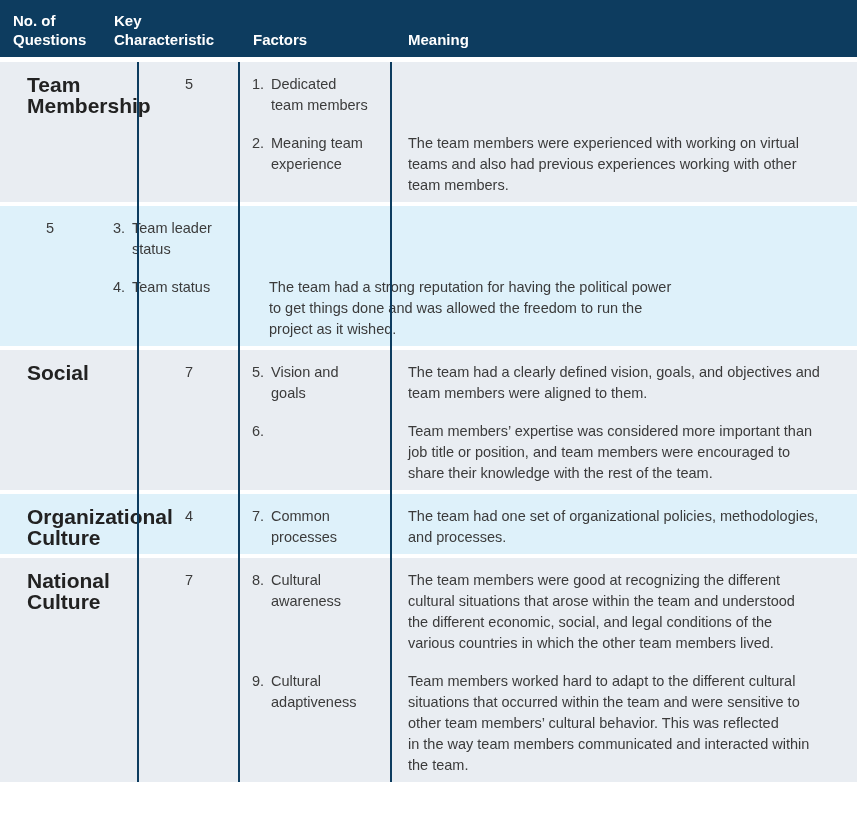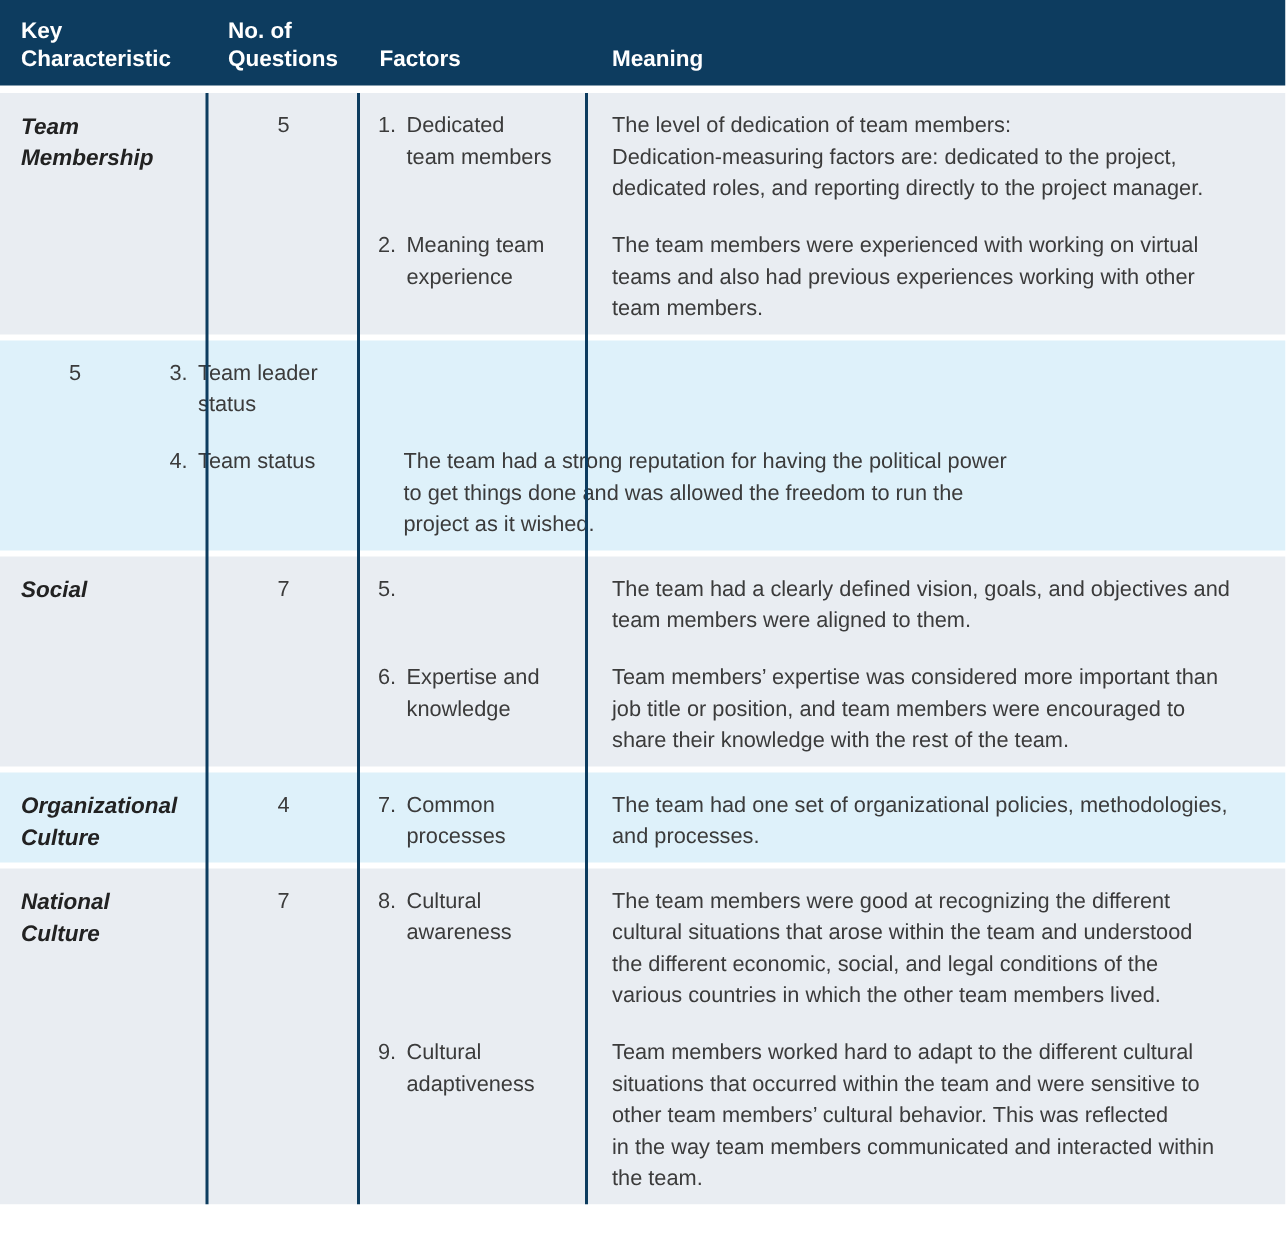--- a/index.html
+++ b/index.html
@@ -61,27 +61,26 @@
     margin-bottom: 4px;
     font-size: 14.5px;
     line-height: 21px;
   }
   .row:last-child { margin-bottom: 0; }
   .row-gray { background: var(--row-gray); }
   .row-blue { background: var(--row-blue); }
 
   .char {
     width: 139px;
-    padding-left: 14px;
+    padding-left: 27px;
     padding-right: 8px;
     font-weight: bold;
-    font-size: 15px;
+    font-size: 21px;
     color: var(--characteristic-text);
     white-space: pre-line;
-    font-style: italic;
   }
   .qnum {
     width: 100px;
     text-align: center;
   }
   .pairs {
     flex: 1;
     display: flex;
     flex-direction: column;
   }
@@ -101,47 +100,44 @@
     padding-right: 10px;
     white-space: pre-line;
   }
 </style>
 </head>
 <body>
 
 <div class="table">
 
   <div class="thead">
+    <div class="th th2">No. of
+Questions</div>
     <div class="th th1">Key
 Characteristic</div>
-    <div class="th th2">No. of
-Questions</div>
     <div class="th th3">Factors</div>
     <div class="th th4">Meaning</div>
   </div>
 
   <div class="tbody">
     <div class="vl vl1"></div>
     <div class="vl vl2"></div>
     <div class="vl vl3"></div>
 
     <div class="row row-gray">
       <div class="char">Team
 Membership</div>
       <div class="qnum">5</div>
       <div class="pairs">
         <div class="pair">
           <div class="factor">
             <span class="fnum">1.</span>
             <span class="ftext">Dedicated
 team members</span>
           </div>
-          <div class="meaning">The level of dedication of team members:
-Dedication-measuring factors are: dedicated to the project,
-dedicated roles, and reporting directly to the project manager.</div>
         </div>
         <div class="pair">
           <div class="factor">
             <span class="fnum">2.</span>
             <span class="ftext">Meaning team
 experience</span>
           </div>
           <div class="meaning">The team members were experienced with working on virtual
 teams and also had previous experiences working with other
 team members.</div>
@@ -171,29 +167,29 @@
       </div>
     </div>
 
     <div class="row row-gray">
       <div class="char">Social</div>
       <div class="qnum">7</div>
       <div class="pairs">
         <div class="pair">
           <div class="factor">
             <span class="fnum">5.</span>
+            <span class="ftext">Vision and
+goals</span>
           </div>
           <div class="meaning">The team had a clearly defined vision, goals, and objectives and
 team members were aligned to them.</div>
         </div>
         <div class="pair">
           <div class="factor">
             <span class="fnum">6.</span>
-            <span class="ftext">Expertise and
-knowledge</span>
           </div>
           <div class="meaning">Team members’ expertise was considered more important than
 job title or position, and team members were encouraged to
 share their knowledge with the rest of the team.</div>
         </div>
       </div>
     </div>
 
     <div class="row row-blue">
       <div class="char">Organizational

